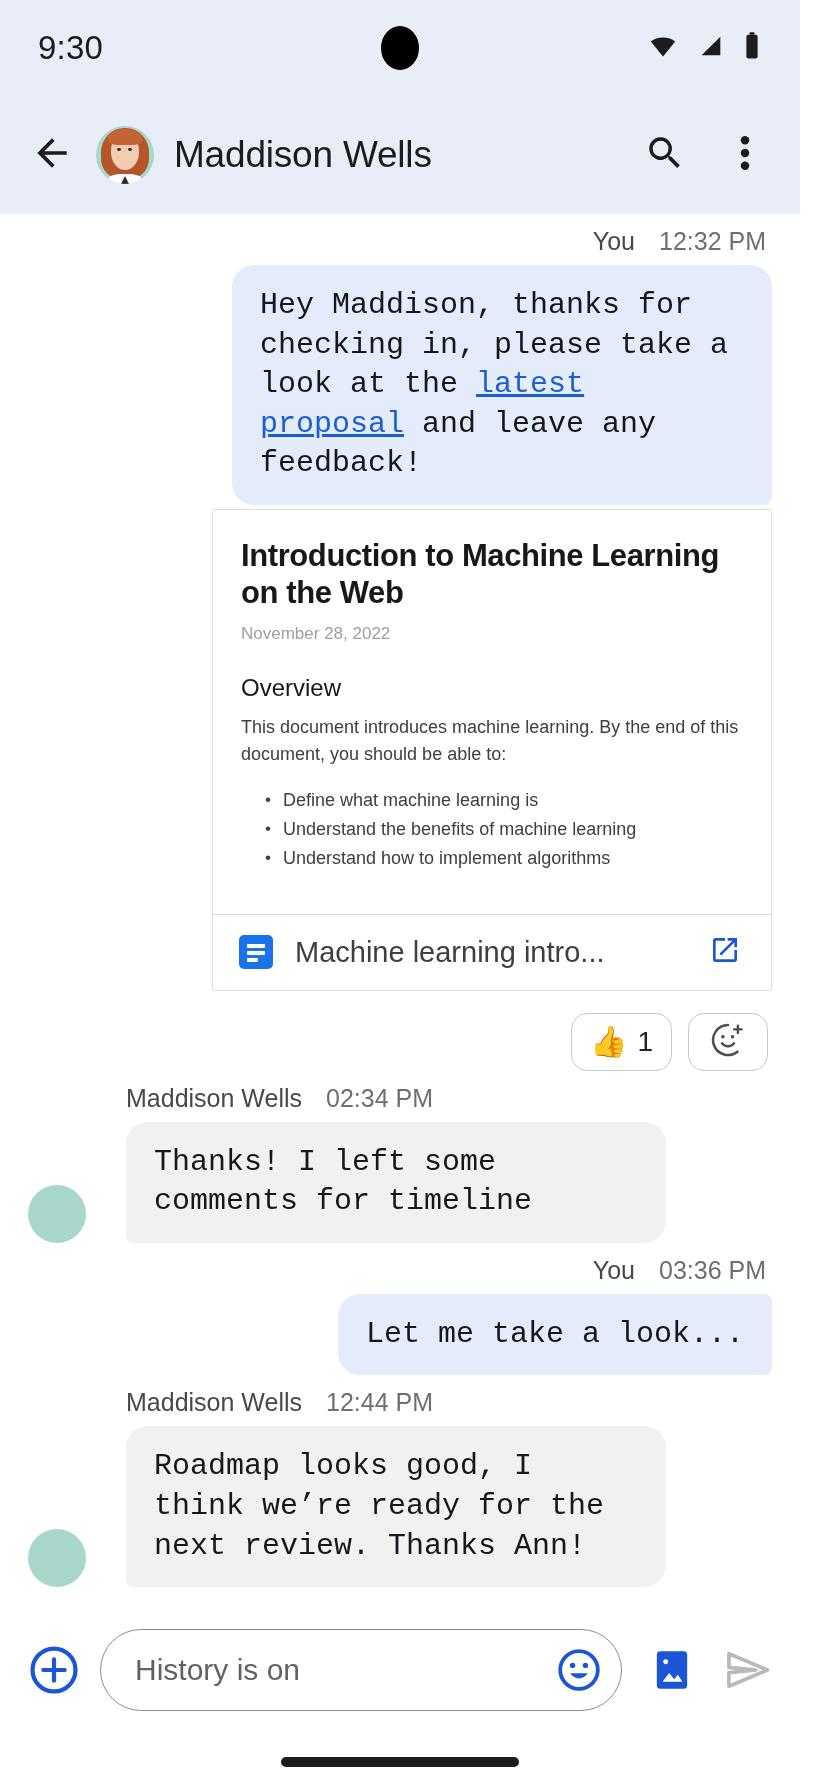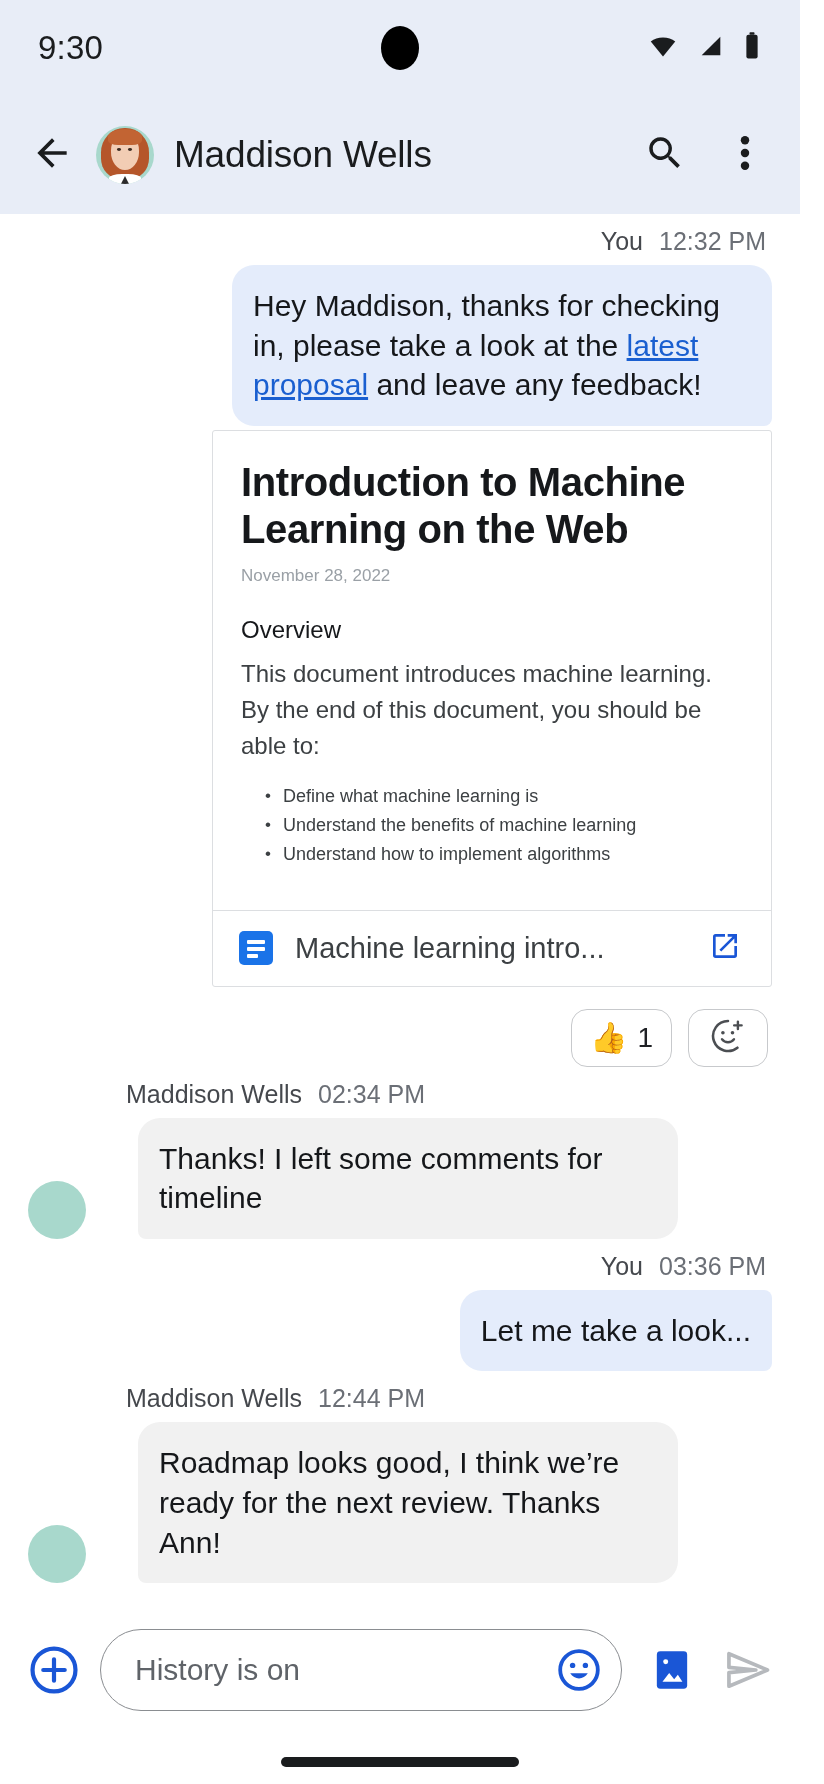--- a/index.html
+++ b/index.html
@@ -150,21 +150,21 @@
     flex: 1;
     background: #ffffff;
     padding: 0 28px;
     overflow: hidden;
     position: relative;
   }
 
   .meta-row {
     display: flex;
     align-items: baseline;
-    gap: 16px;
+    gap: 24px;
     margin: 13px 0 9px 0;
   }
   .meta-row.out { justify-content: flex-end; padding-right: 6px; }
   .meta-row.in  { justify-content: flex-start; padding-left: 98px; }
   .meta-sender {
     font-size: 25px;
     color: #45484d;
   }
   .meta-time {
     font-size: 25px;
@@ -181,74 +181,74 @@
     flex: none;
     margin-right: 40px;
     overflow: hidden;
     position: relative;
     background: #a8d8cc;
   }
 
   .bubble {
     font-size: 30px;
     line-height: 1.32;
-    padding: 21px 21px;
+    padding: 21px 28px;
     max-width: 540px;
     word-wrap: break-word;
+    font-family: Liberation Mono, monospace;
   }
   .bubble.out {
     background: #e4ecfb;
     color: #15171a;
     border-radius: 22px 22px 8px 22px;
   }
   .bubble.out.mid { border-radius: 22px 8px 8px 22px; }
   .bubble.out.last { border-radius: 22px 8px 22px 22px; }
   .bubble.in {
     background: #f1f1f1;
     color: #15171a;
     border-radius: 22px 22px 22px 8px;
-    margin-left: 12px;
   }
   .bubble a, .link {
     color: #1a5fd0;
     text-decoration: underline;
   }
 
   
   .doc-card {
     width: 560px;
     margin-left: auto;
     margin-top: 4px;
     background: #ffffff;
     border: 1px solid #dcdee1;
     border-radius: 3px;
     overflow: hidden;
   }
   .doc-preview {
     padding: 28px 28px 40px 28px;
   }
   .doc-title {
-    font-size: 40px;
+    font-size: 31px;
     font-weight: bold;
     line-height: 1.18;
     color: #16181b;
     letter-spacing: -0.4px;
   }
   .doc-date {
     font-size: 17px;
     color: #9aa0a6;
     margin-top: 13px;
   }
   .doc-h2 {
     font-size: 24px;
     color: #16181b;
     margin-top: 30px;
   }
   .doc-para {
-    font-size: 24px;
+    font-size: 18px;
     color: #3c4043;
     line-height: 1.5;
     margin-top: 12px;
   }
   .doc-list { margin-top: 18px; padding-left: 24px; }
   .doc-list li {
     font-size: 18px;
     color: #3c4043;
     line-height: 1.62;
     list-style: none;

